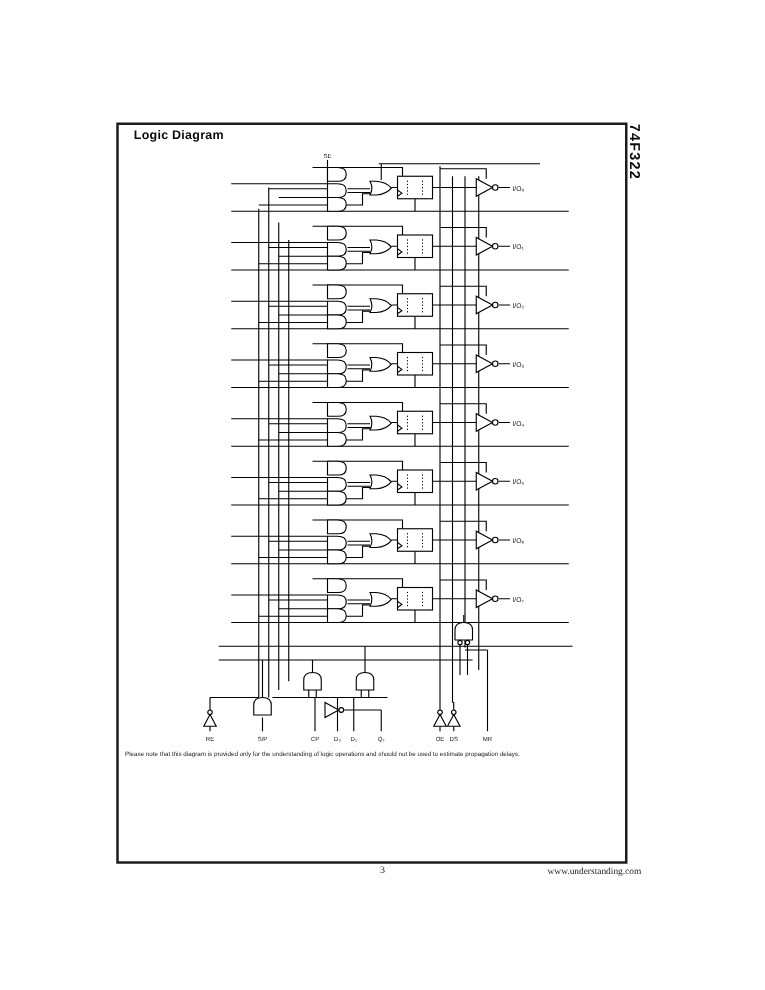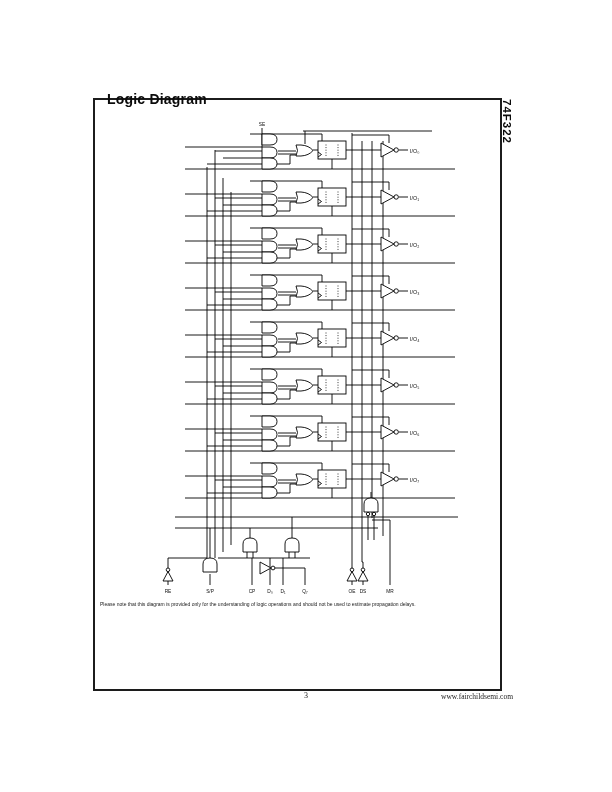--- a/index.html
+++ b/index.html
@@ -1,20 +1,20 @@
 <!DOCTYPE html>
 <html><head>
 <meta charset="utf-8">
 <style>
   html,body{margin:0;padding:0;background:#ffffff;}
   .page{position:relative;width:612px;height:792px;background:#ffffff;overflow:hidden;
         font-family:"Liberation Sans",sans-serif;color:#111;}
   .frame{position:absolute;left:93px;top:98px;width:405px;height:589px;
          border:2px solid #1c1c1c;background:#fff;}
-  .title{position:absolute;left:107px;top:91px;font-size:14px;font-weight:bold;
+  .title{position:absolute;left:107px;top:103px;font-size:10px;font-weight:bold;
          letter-spacing:0.2px;color:#0b0b0b;}
   .side-label{position:absolute;left:501px;top:99px;writing-mode:vertical-rl;
          font-size:11.5px;font-weight:bold;letter-spacing:1px;color:#0b0b0b;}
   .note{position:absolute;left:100px;top:601px;width:400px;font-size:5px;color:#222;}
   .footer-page{position:absolute;left:0;top:691px;width:612px;text-align:center;
          font-family:"Liberation Serif",serif;font-size:8px;color:#222;}
   .footer-site{position:absolute;right:99px;top:692px;
          font-family:"Liberation Serif",serif;font-size:7.5px;color:#222;}
   svg.schem{position:absolute;left:95px;top:115px;pointer-events:none;}
   .w{stroke:#000;stroke-width:0.9;fill:none;}
@@ -127,15 +127,15 @@
       <text class="pin" x="305" y="593">Q₇</text>
       <text class="pin" x="352" y="593">OE</text>
       <text class="pin" x="363" y="593">DS</text>
       <text class="pin" x="390" y="593">MR</text>
     </g>
   </svg>
 
   <div class="note">Please note that this diagram is provided only for the understanding of logic operations and should not be used to estimate propagation delays.</div>
 
   <div class="footer-page">3</div>
-  <div class="footer-site">www.fairchildsemi.com</div>
+  <div class="footer-site">www.understanding.com</div>
 
 </div>
 
 </body></html>

